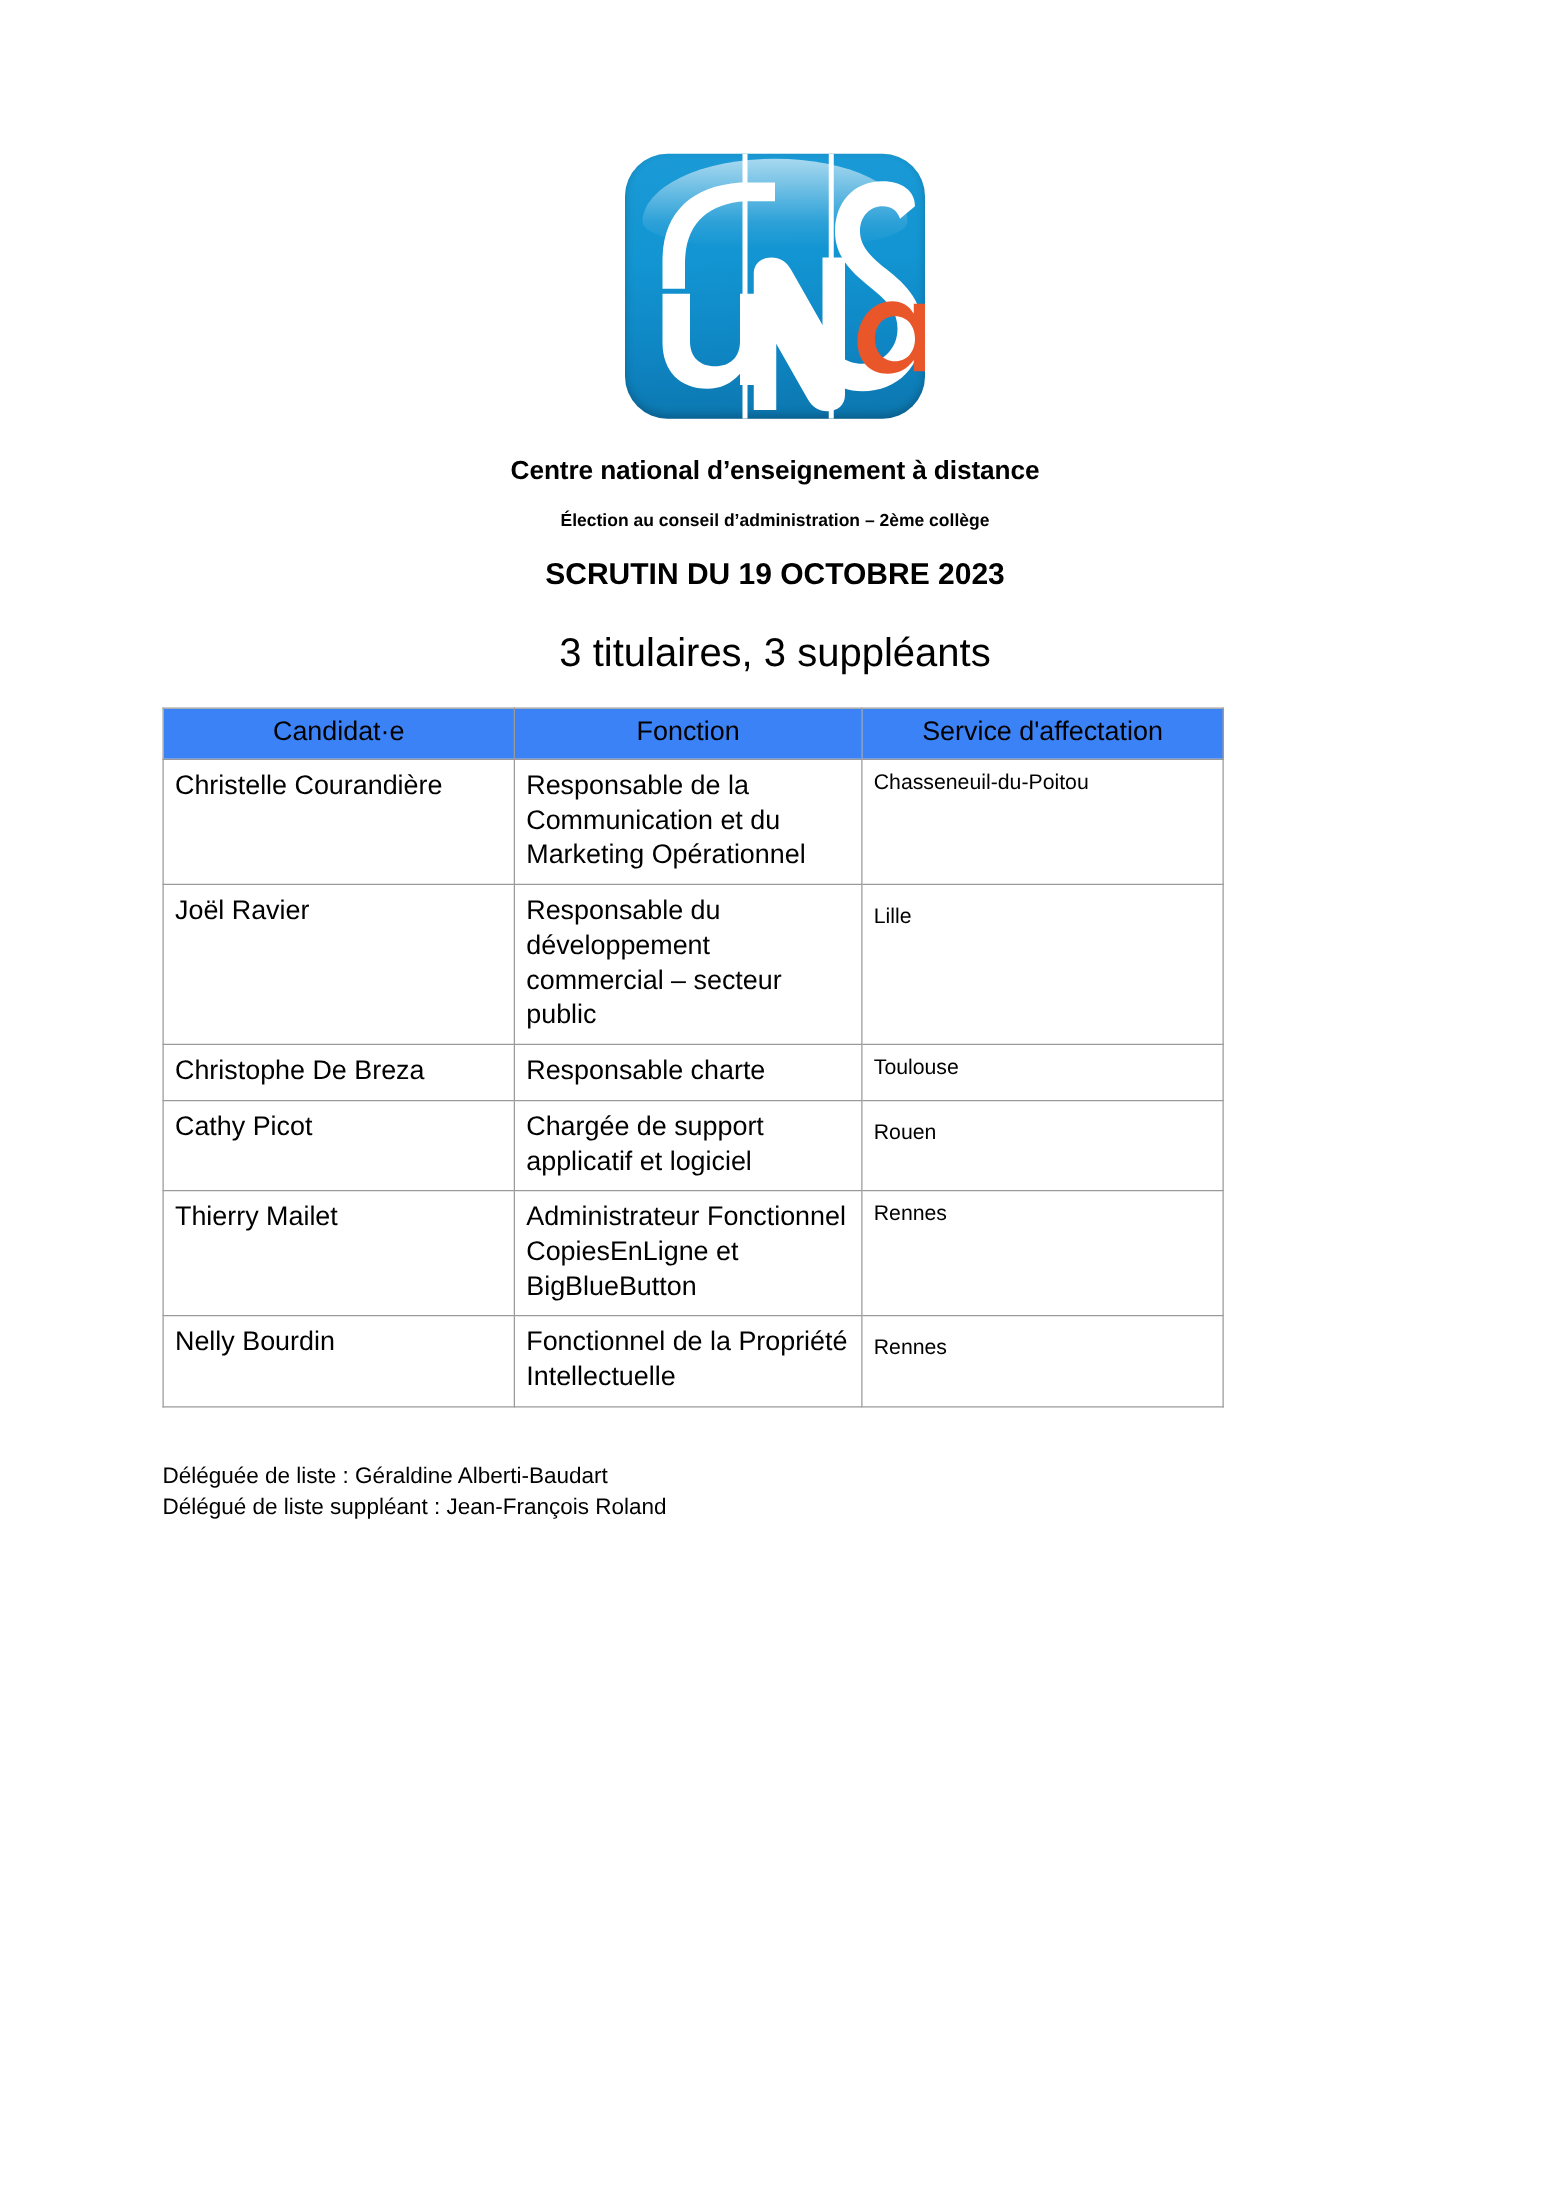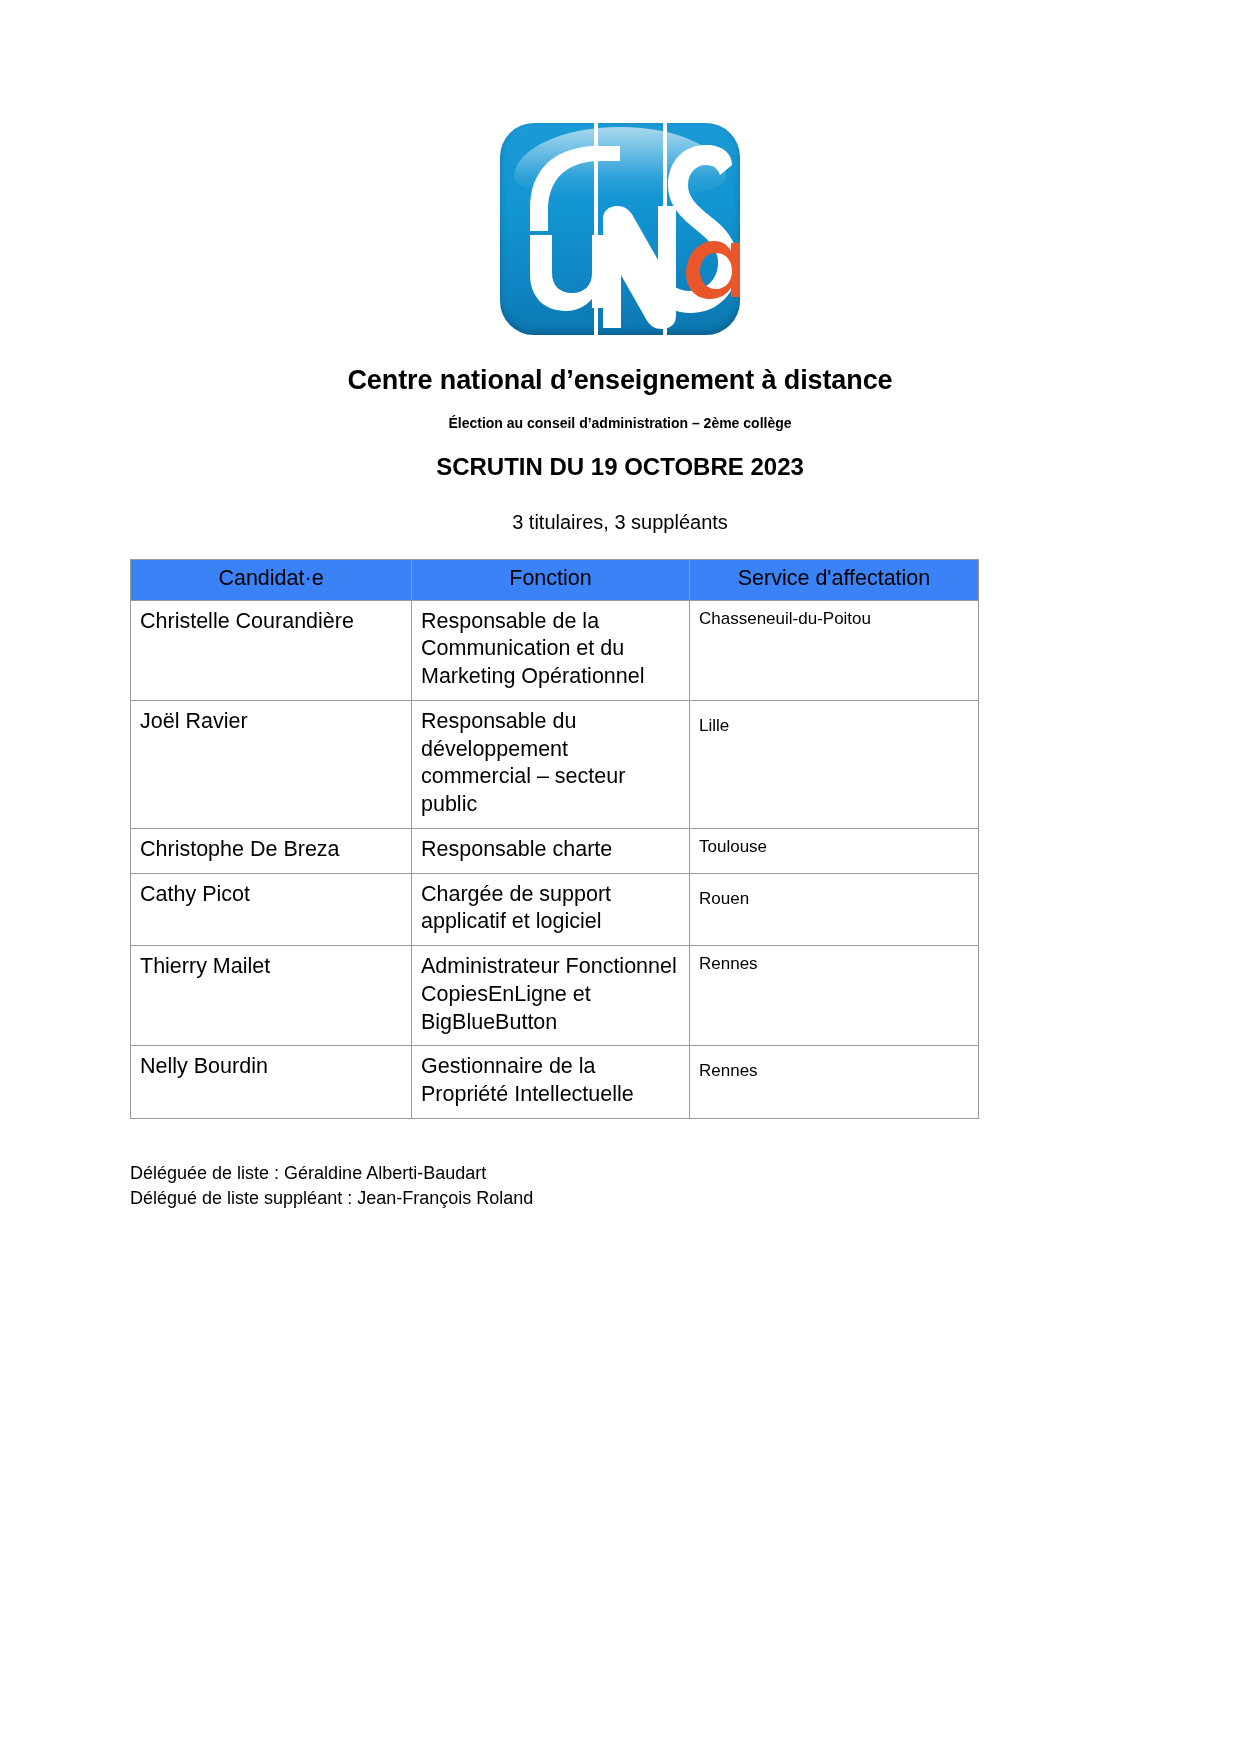--- a/index.html
+++ b/index.html
@@ -62,21 +62,21 @@
   .logo svg {
     position: absolute;
     inset: 0;
     width: 100%;
     height: 100%;
   }
 
   
   .h-main {
     text-align: center;
-    font-size: 27px;
+    font-size: 21px;
     font-weight: bold;
     letter-spacing: -0.1px;
     margin: 29px 0 0 0;
     line-height: 1.2;
   }
   .h-sub {
     text-align: center;
     font-size: 14px;
     font-weight: bold;
     margin: 19px 0 0 0;
@@ -91,21 +91,21 @@
   }
   .h-liste {
     text-align: center;
     font-size: 25px;
     font-weight: normal;
     margin: 24px 0 0 0;
     line-height: 1.2;
   }
   .h-count {
     text-align: center;
-    font-size: 20px;
+    font-size: 32px;
     font-weight: normal;
     margin: 28px 0 0 0;
     line-height: 1.2;
   }
 
   
   table.candidates {
     margin-top: 25px;
     width: 848px;
     border-collapse: collapse;
@@ -220,21 +220,21 @@
         <td class="func">Chargée de support applicatif et logiciel</td>
         <td class="serv mid">Rouen</td>
       </tr>
       <tr>
         <td class="name">Thierry Mailet</td>
         <td class="func">Administrateur Fonctionnel CopiesEnLigne et BigBlueButton</td>
         <td class="serv">Rennes</td>
       </tr>
       <tr>
         <td class="name">Nelly Bourdin</td>
-        <td class="func">Gestionnaire de la Propriété Intellectuelle</td>
+        <td class="func">Fonctionnel de la Propriété Intellectuelle</td>
         <td class="serv mid">Rennes</td>
       </tr>
     </tbody>
   </table>
 
   <div class="footer">
     <div>Déléguée de liste : Géraldine Alberti-Baudart</div>
     <div>Délégué de liste suppléant : Jean-François Roland</div>
   </div>
 

